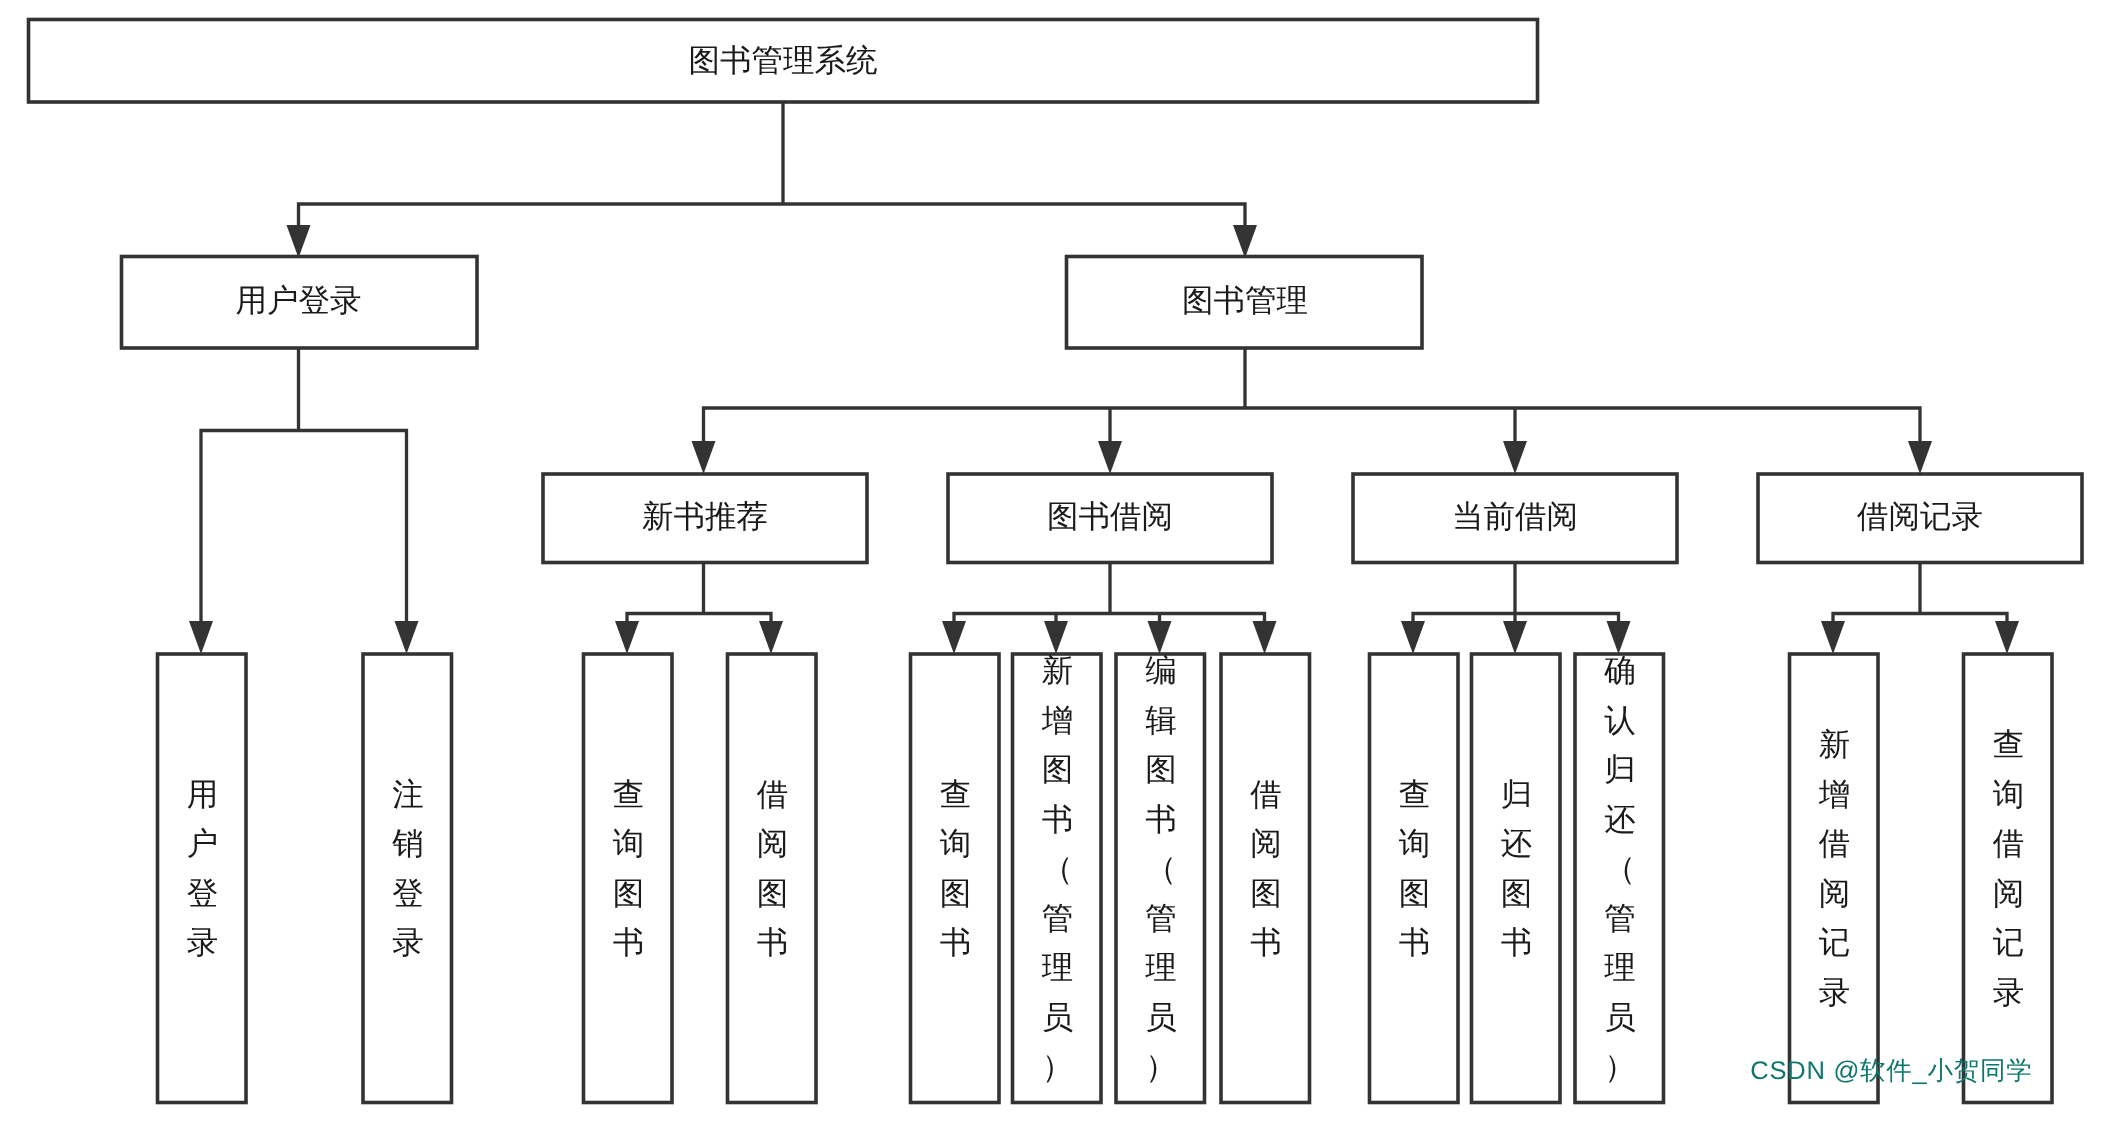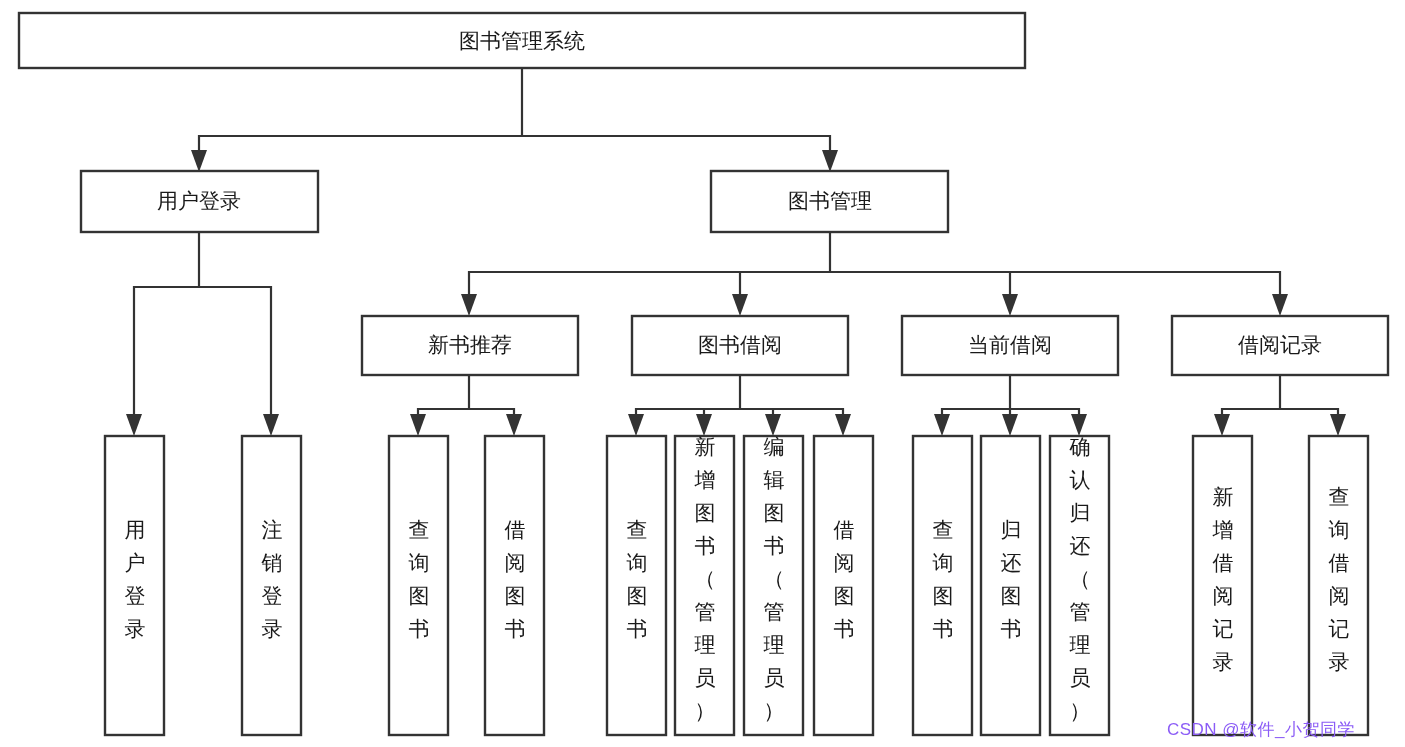--- a/index.html
+++ b/index.html
@@ -51,24 +51,24 @@
   }
   .node-label-v {
     font-family: "Liberation Sans", "DejaVu Sans", sans-serif;
     font-size: 21px;
     fill: #1a1a1a;
     text-anchor: middle;
   }
   .watermark {
     position: absolute;
     right: 6px;
-    bottom: 6px;
+    bottom: 22px;
     font-family: "Liberation Sans", "DejaVu Sans", sans-serif;
     font-size: 17px;
-    color: #8b5cf6;
+    color: #0f766e;
     white-space: nowrap;
     letter-spacing: 0.5px;
     text-align: right;
   }
 </style>
 </head>
 <body>
 
 <div id="diagram-root">
 

